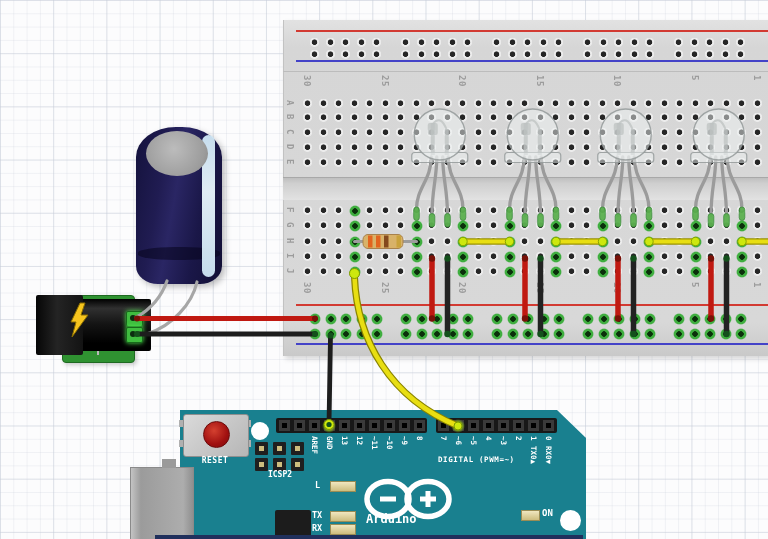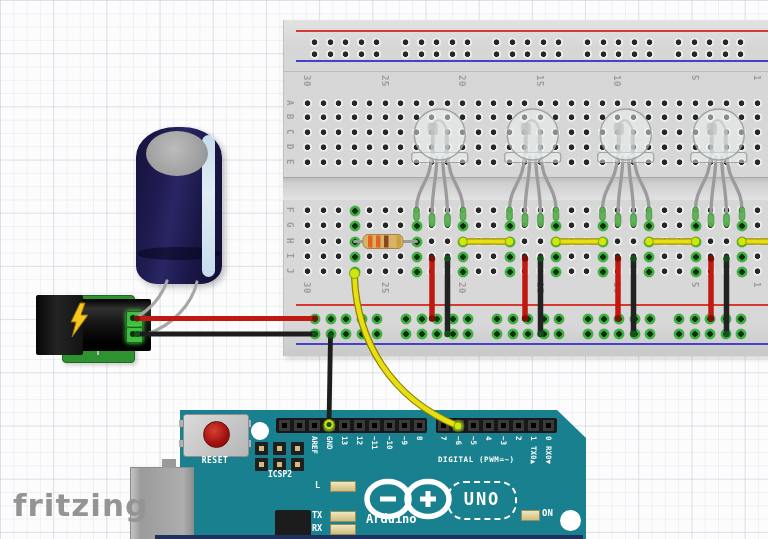--- a/index.html
+++ b/index.html
@@ -652,23 +652,20 @@
   <div class="abs" style="left:275px;top:510px;width:36px;height:29px;background:#1c1c1c;border-radius:2px;z-index:3;"></div>
 
   <svg class="abs" style="left:358px;top:476px;z-index:3;" width="120" height="60" viewBox="0 0 120 60">
     <ellipse cx="30" cy="23" rx="21" ry="17.5" fill="none" stroke="#fff" stroke-width="5.5"></ellipse>
     <ellipse cx="70" cy="23" rx="21" ry="17.5" fill="none" stroke="#fff" stroke-width="5.5"></ellipse>
     <rect x="22" y="20.5" width="16" height="5" fill="#fff"></rect>
     <rect x="62" y="20.5" width="16" height="5" fill="#fff"></rect>
     <rect x="67.5" y="15" width="5" height="16" fill="#fff"></rect>
   </svg>
   <div class="abs wtext" style="left:366px;top:512px;font-size:12px;z-index:3;">Arduino™</div>
-  <div class="abs" style="left:447px;top:481px;width:66px;height:35px;border:2px dashed #fff;border-radius:17px;z-index:3;">
-    <div class="wtext" style="text-align:center;font-size:17px;letter-spacing:2px;line-height:33px;">UNO</div>
-  </div>
   <div class="abs" style="left:521px;top:510px;width:17px;height:9px;border:1px solid #9a8d55;background:linear-gradient(#f0e7c0,#cdbd7e);z-index:3;"></div>
   <div class="abs wtext" style="left:542px;top:508px;font-size:9px;z-index:3;">ON</div>
   <div class="abs" style="left:560px;top:510px;width:21px;height:21px;border-radius:50%;background:#fff;z-index:3;"></div>
 
   <div class="abs" style="left:322px;top:419px;width:14px;height:14px;z-index:4;
               background:radial-gradient(circle,#cde80e 0 3px,rgba(160,220,20,.55) 4.5px,rgba(160,220,20,0) 7px);"></div>
   <div class="abs" style="left:451px;top:419px;width:14px;height:14px;z-index:4;
               background:radial-gradient(circle,#cde80e 0 3px,rgba(160,220,20,.55) 4.5px,rgba(160,220,20,0) 7px);"></div>
 
   <svg id="scene" width="768" height="539" viewBox="0 0 768 539">
@@ -784,14 +781,13 @@
       <path d="M330.5 335.5 L329 424" stroke="#1d1d1d" stroke-width="4.8" stroke-linecap="round" fill="none"></path>
       <circle cx="329" cy="424.5" r="5" fill="#cde80e" stroke="#7e9a00" stroke-width="1"></circle>
       <circle cx="329" cy="424.5" r="2.6" fill="#14501c" stroke="none" stroke-width="0"></circle>
       <circle cx="330.5" cy="335.5" r="3" fill="#14501c" stroke="none" stroke-width="0"></circle>
       <path d="M354.5 277 C357 340, 390 398, 458 426" stroke="#8a8400" stroke-width="7" stroke-linecap="round" fill="none"></path>
       <path d="M354.5 277 C357 340, 390 398, 458 426" stroke="#e8de12" stroke-width="4.6" stroke-linecap="round" fill="none"></path>
       <circle cx="354.5" cy="273.5" r="5" fill="#cde80e" stroke="#7e9a00" stroke-width="1"></circle>
       <circle cx="458" cy="426" r="4" fill="#cde80e" stroke="#7e9a00" stroke-width="1"></circle>
     </svg>
 
-  <div class="abs" id="watermark">fritzing</div>
 </div>
 
 </body></html>

